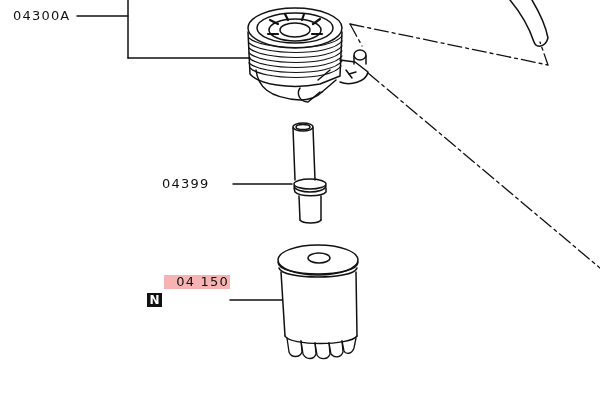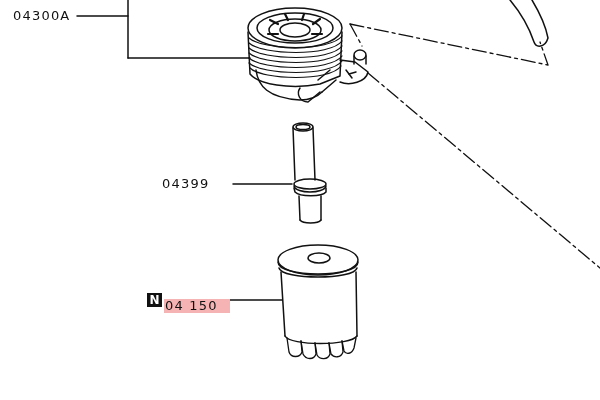--- a/index.html
+++ b/index.html
@@ -1,18 +1,18 @@
 <!DOCTYPE html>
 <html><head>
   <meta charset="utf-8">
   <style>
     html, body { margin: 0; padding: 0; background: #ffffff; }
     body { width: 600px; height: 400px; position: relative; overflow: hidden; font-family: "DejaVu Sans", sans-serif; }
     #stage { position: absolute; left: 0; top: 0; width: 600px; height: 400px; }
-    .label { position: absolute; font-size: 13px; letter-spacing: 1.2px; color: #111; line-height: 14px; white-space: nowrap; }
+    .label { position: absolute; font-size: 13px; letter-spacing: 1.2px; color: #111; line-height: 14px; white-space: nowrap; text-align: right; }
     .label.hl { background: #f6b3b3; padding: 0 1px; }
     .nbadge { position: absolute; background: #111; color: #fff; font-weight: bold; font-size: 12px; width: 15px; height: 14px; line-height: 14px; text-align: center; }
   </style>
 </head>
 <body>
 
 <div id="stage">
   <svg width="600" height="400" viewBox="0 0 600 400" xmlns="http://www.w3.org/2000/svg" fill="none" stroke="#111" stroke-width="1.5" stroke-linecap="round" stroke-linejoin="round">
 
     <g>
@@ -102,14 +102,14 @@
         <path d="M315,343 L317,355 C320,360 328,360 330,354 L329,343"></path>
         <path d="M329,343 L331,354 C334,358 341,358 343,352 L342,341"></path>
         <path d="M342,341 L344,351 C346,355 352,354 354,348 L356,338"></path>
       </g>
     </g>
   </svg>
 
   <span class="label" style="left:13px; top:9px;">04300A</span>
   <span class="label" style="left:162px; top:177px;">04399</span>
   <span class="nbadge" style="left:147px; top:293px;">N</span>
-  <span class="label hl" style="left:164px; top:299px; width:64px;">04 150</span>
+  <span class="label hl" style="left:164px; top:275px; width:64px;">04 150</span>
 </div>
 
 </body></html>

